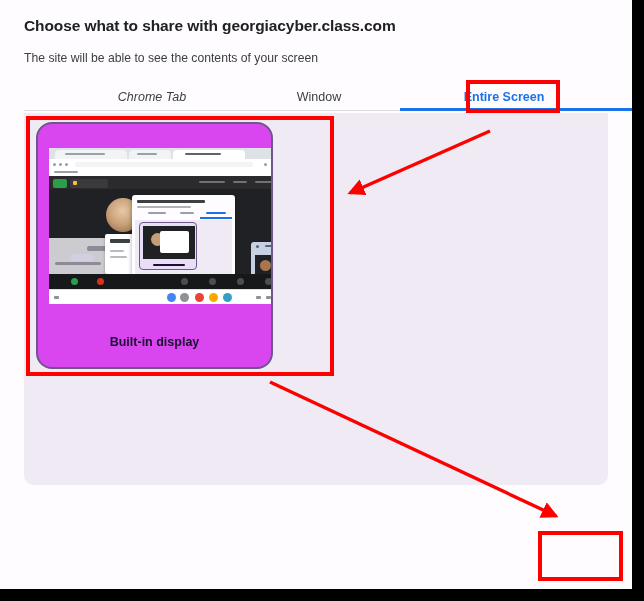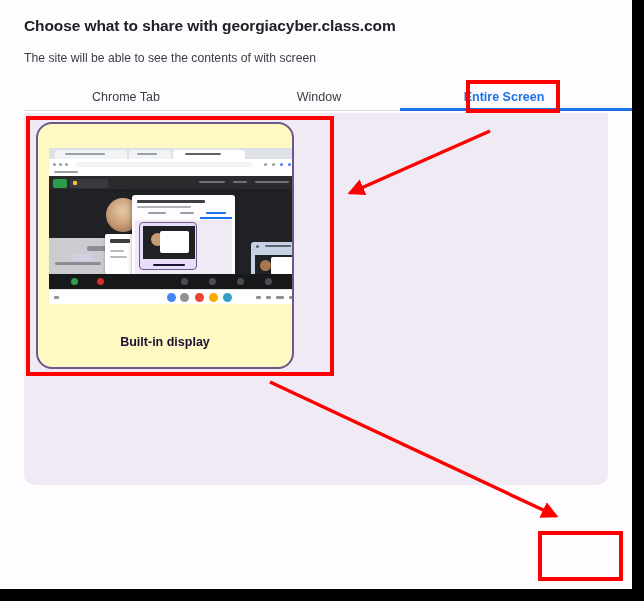--- a/index.html
+++ b/index.html
@@ -58,21 +58,21 @@
     font-size: 12.5px;
     color: #3C4043;
     text-align: center;
     white-space: nowrap;
     background: transparent;
     border: none;
     font-family: "Liberation Sans", sans-serif;
     cursor: pointer;
   }
   .tab.active { color: #1A73E8; font-weight: bold; }
-  #tab-chrome-tab  { left: 12px;  width: 180px; }
+  #tab-chrome-tab  { left: 38px;  width: 180px; font-style: italic; }
   #tab-window      { left: 205px; width: 180px; }
   #tab-entire      { left: 380px; width: 200px; }
 
   
   #tab-divider {
     position: absolute;
     left: 24px; top: 110px;
     width: 608px; height: 1px;
     background: #DADCE0;
   }
@@ -90,22 +90,22 @@
     left: 24px; top: 113px;
     width: 584px; height: 372px;
     background: #EFEAF4;
     border-radius: 0 0 10px 10px;
   }
 
   
   #screen-card {
     position: absolute;
     left: 36px; top: 122px;
-    width: 258px; height: 247px;
-    background: #fef9c3;
+    width: 237px; height: 247px;
+    background: #d946ef;
     border: 2.5px solid #6E558C;
     border-radius: 16px;
     overflow: hidden;
     cursor: pointer;
   }
   #screen-card-label {
     position: absolute;
     left: 0; bottom: 18px;
     width: 100%;
     text-align: center;
@@ -373,21 +373,21 @@
 </style>
 </head>
 <body>
 
 <div id="screenshot">
 
   <div id="dialog">
 
     <div id="dialog-title">Choose what to share with georgiacyber.class.com</div>
 
-    <div id="dialog-subtitle">The site will be able to see the contents of with screen</div>
+    <div id="dialog-subtitle">The site will be able to see the contents of your screen</div>
 
     <div id="tab-strip">
       <button class="tab" id="tab-chrome-tab">Chrome Tab</button>
       <button class="tab" id="tab-window">Window</button>
       <button class="tab active" id="tab-entire">Entire Screen</button>
     </div>
 
     <div id="tab-divider"></div>
     <div id="tab-underline"></div>
 

